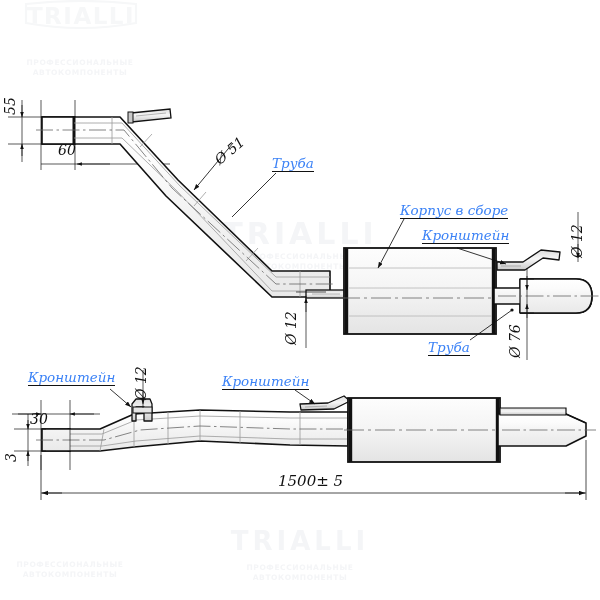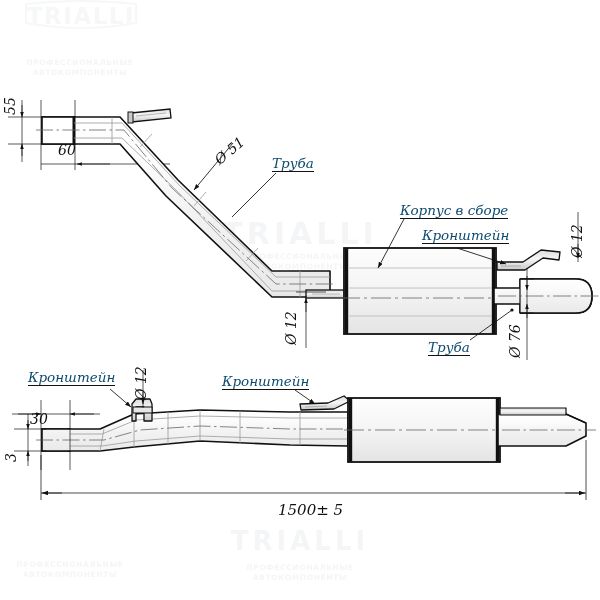--- a/index.html
+++ b/index.html
@@ -27,21 +27,21 @@
   }
   .wm-sub{font-size:7.5px;letter-spacing:.6px;}
   .logo-top{
     position:absolute;left:22px;top:0px;width:118px;height:34px;
   }
   .note{
     position:absolute;
     font-family:"DejaVu Serif","Liberation Serif",serif;
     font-style:italic;
     font-size:13.5px;
-    color:#0c4a6e;
+    color:#3b82f6;
     white-space:nowrap;
     border-bottom:1.1px solid #111;
     padding-bottom:1px;
     line-height:1.05;
     text-align:center;
   }
   .dim{
     position:absolute;
     font-family:"DejaVu Serif","Liberation Serif",serif;
     font-style:italic;
@@ -313,13 +313,13 @@
 <div class="note" style="left:28px;top:370px;">Кронштейн</div>
 
 <div class="note" style="left:222px;top:374px;">Кронштейн</div>
 
 <div class="dim" style="left:134px;top:400px;transform:rotate(-90deg);transform-origin:left top;">Ø 12</div>
 
 <div class="dim" style="left:30px;top:412px;">30</div>
 
 <div class="dim" style="left:4px;top:462px;transform:rotate(-90deg);transform-origin:left top;">3</div>
 
-<div class="dim" style="left:278px;top:474px;font-size:15px;margin-top:29px;">1500± 5</div>
+<div class="dim" style="left:278px;top:474px;font-size:15px;">1500± 5</div>
 
 </body></html>

